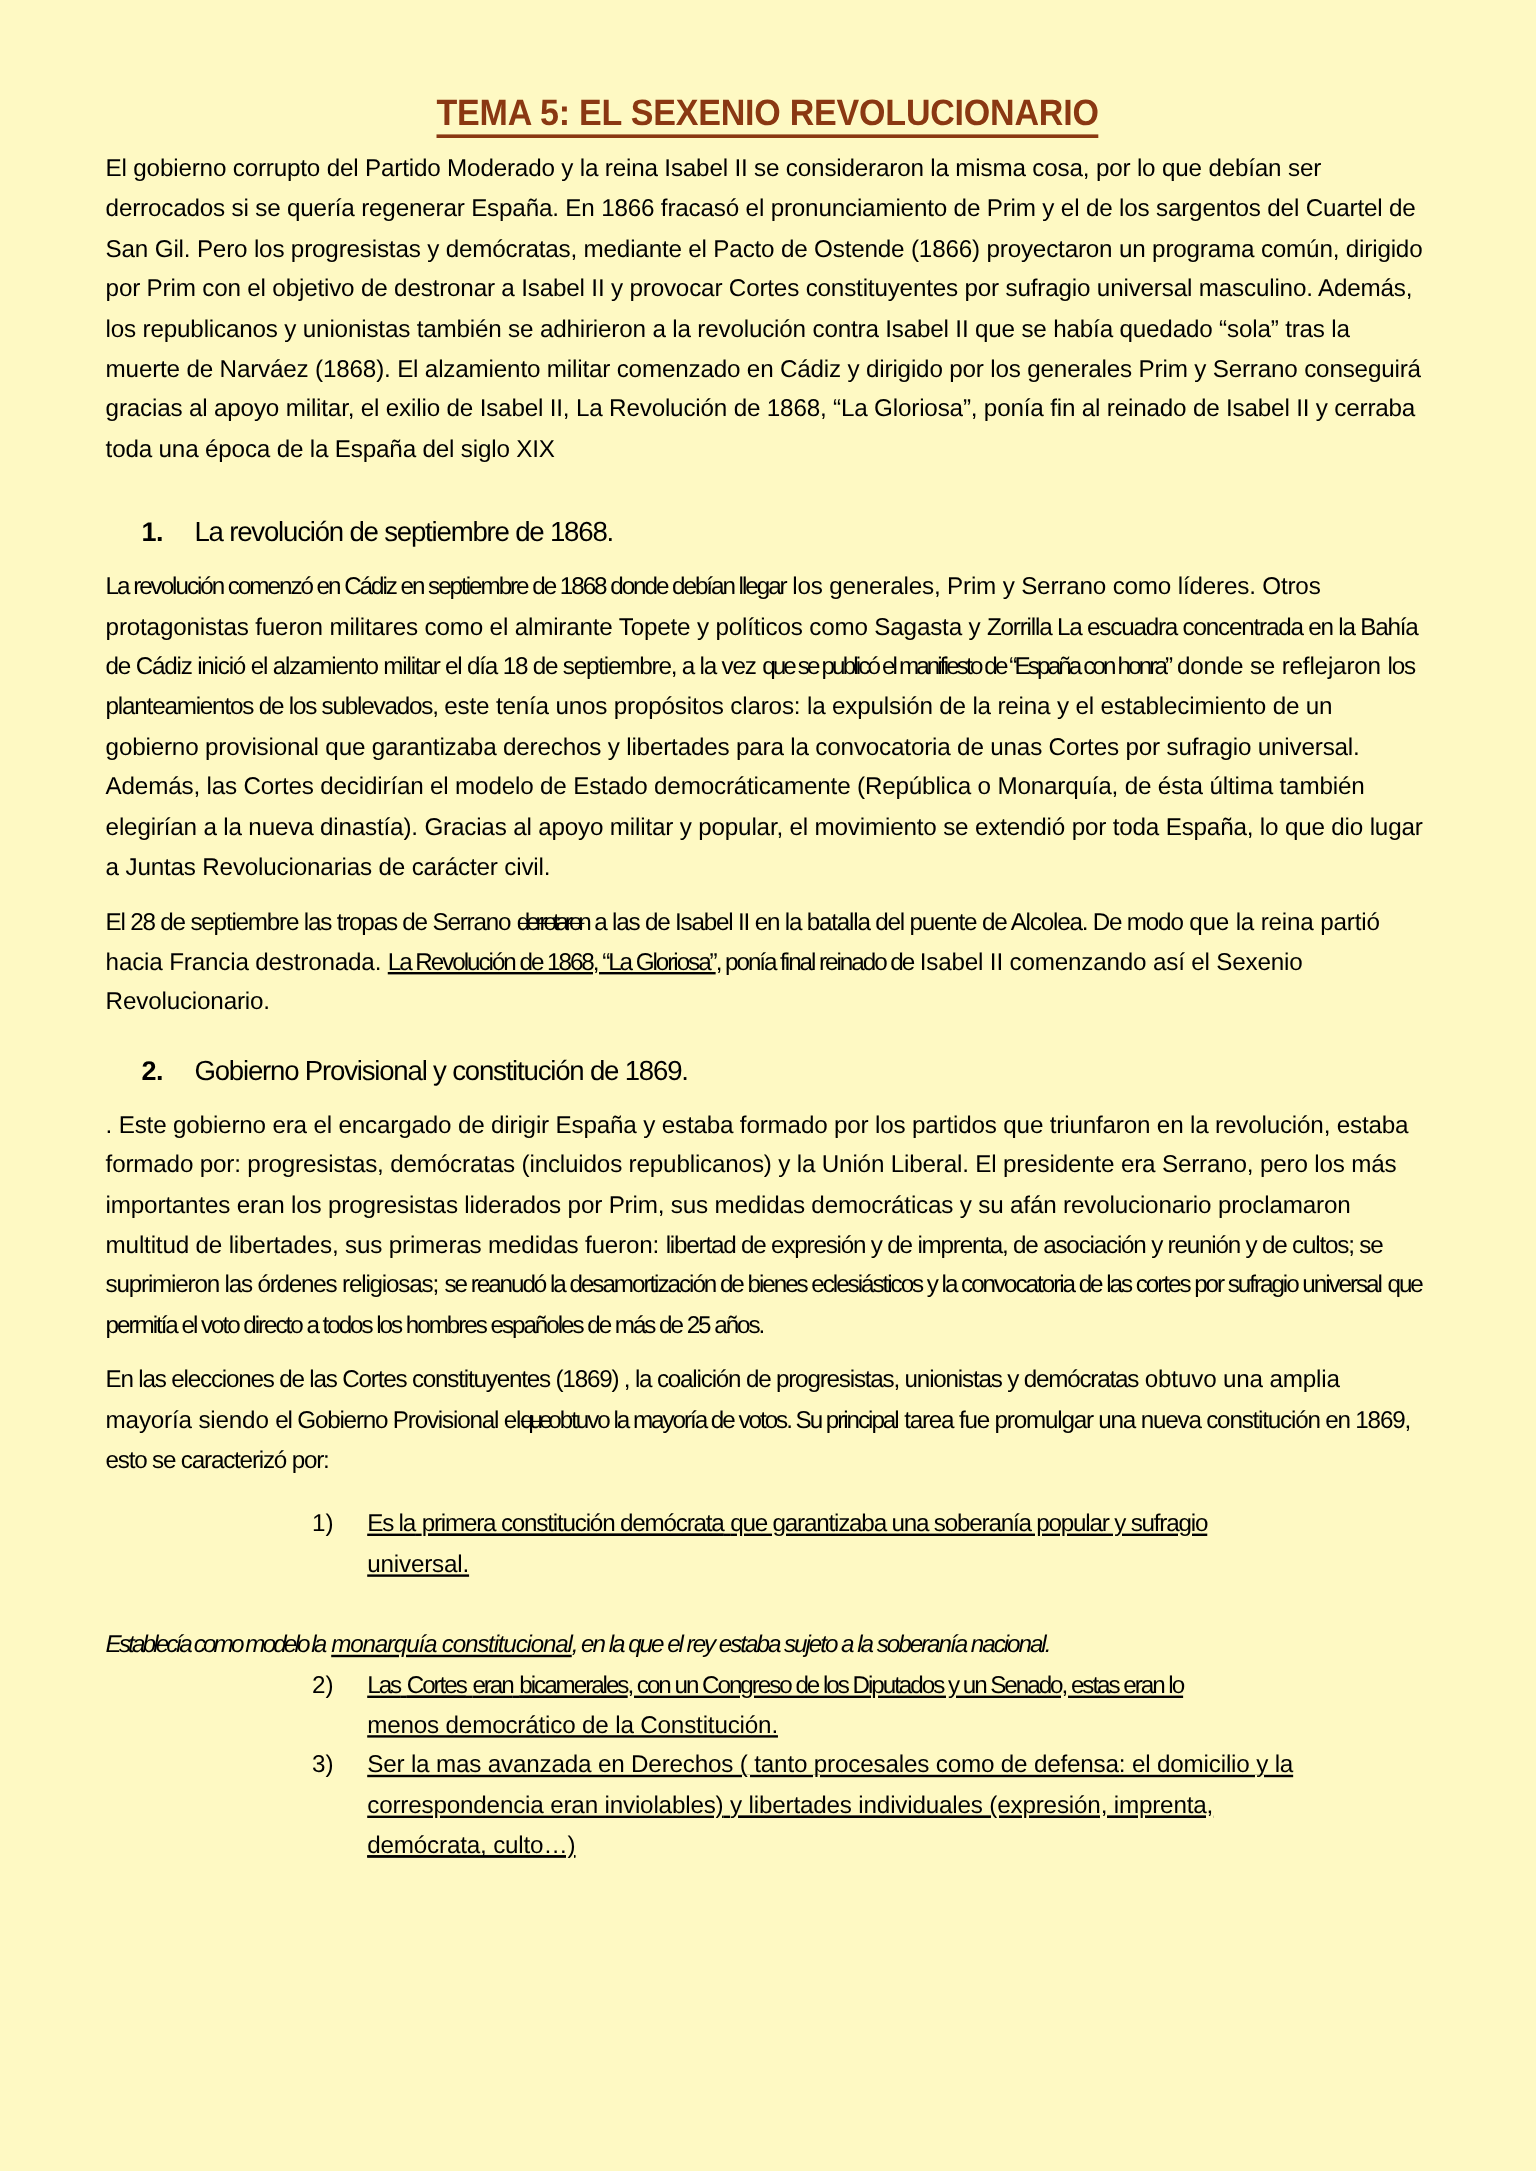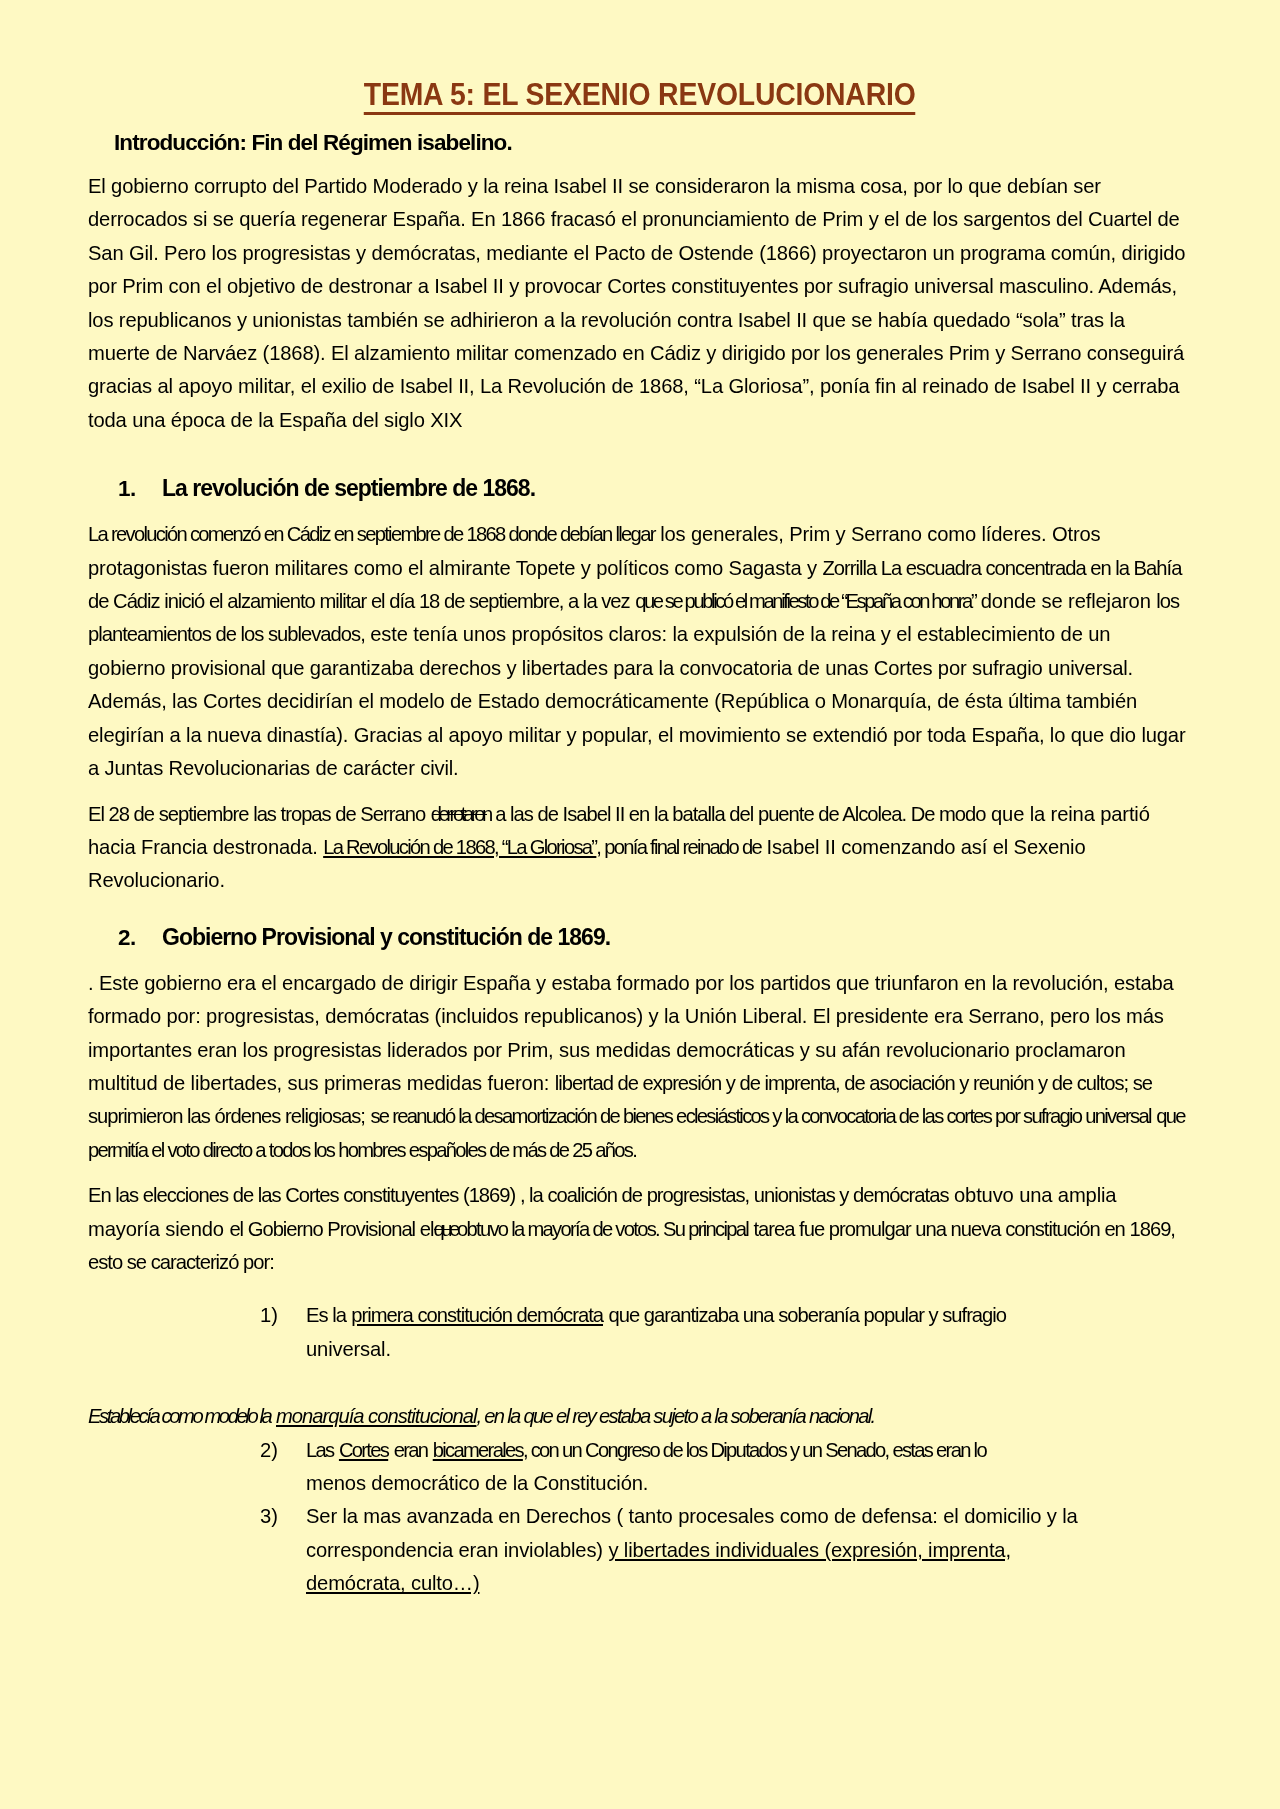--- a/index.html
+++ b/index.html
@@ -56,21 +56,21 @@
   }
   .num-heading .nh-num {
     font-size: 22.5px;
     font-weight: bold;
     width: 44px;
     flex: 0 0 44px;
     letter-spacing: -0.5px;
   }
   .num-heading .nh-text {
     font-size: 23px;
-    font-weight: bold;
+    font-weight: normal;
     letter-spacing: -1px;
   }
 
   
   p.body {
     font-size: 20.2px;
     line-height: 33.4px;
     margin: 0 0 0 0;
     text-align: left;
     letter-spacing: -0.15px;
@@ -109,36 +109,36 @@
     line-height: 33.4px;
     margin-left: 172px;
   }
   .olist-item .oi-num {
     flex: 0 0 46px;
     width: 46px;
   }
   .olist-item .oi-text {
     flex: 1 1 auto;
     letter-spacing: -0.15px;
+    text-decoration: underline;
   }
   .inline-note {
     font-size: 20.2px;
     line-height: 33.4px;
     margin: 0;
     font-style: italic;
   }
 </style>
 </head>
 <body>
 
 <div class="page">
 
   <h1 class="doc-title"><span class="ul">TEMA 5: EL SEXENIO REVOLUCIONARIO</span></h1>
 
-  <h2 class="sub-heading">Introducción: Fin del Régimen isabelino.</h2>
 
   <p class="body"> El gobierno corrupto del Partido Moderado y la reina Isabel II se consideraron la misma cosa, por lo que debían ser derrocados si se quería regenerar España. En 1866 fracasó el pronunciamiento de Prim y el de los sargentos del Cuartel de San Gil. Pero los progresistas y demócratas, mediante el Pacto de Ostende (1866) proyectaron un programa común, dirigido por Prim con el objetivo de destronar a Isabel II y provocar Cortes constituyentes por sufragio universal masculino. Además, los republicanos y unionistas también se adhirieron a la revolución contra Isabel II que se había quedado “sola” tras la muerte de Narváez (1868). El alzamiento militar comenzado en Cádiz y dirigido por los generales Prim y Serrano conseguirá gracias al apoyo militar, el exilio de Isabel II, La Revolución de 1868, “La Gloriosa”, ponía fin al reinado de Isabel II y cerraba toda una época de la España del siglo XIX</p>
 
   <div class="gap-sm"></div>
 
   <div class="num-heading">
     <span class="nh-num">1.</span>
     <span class="nh-text">La revolución de septiembre de 1868.</span>
   </div>
 

